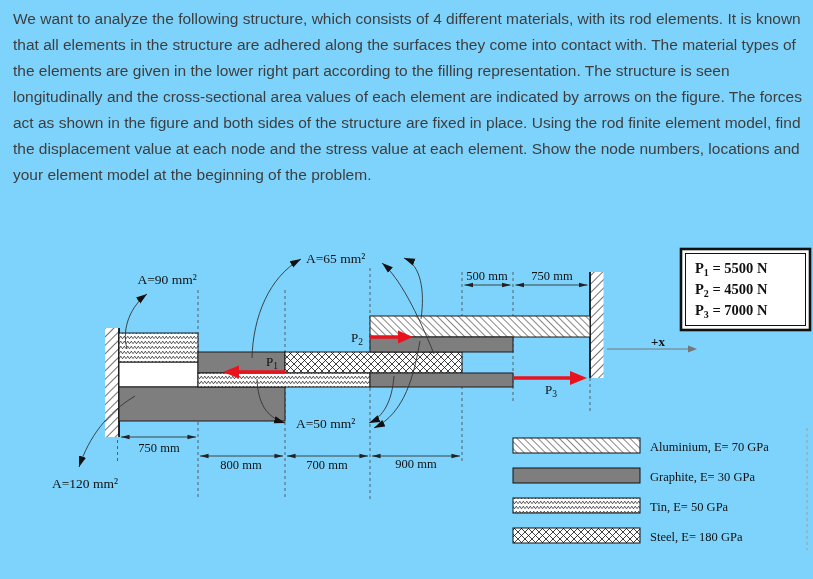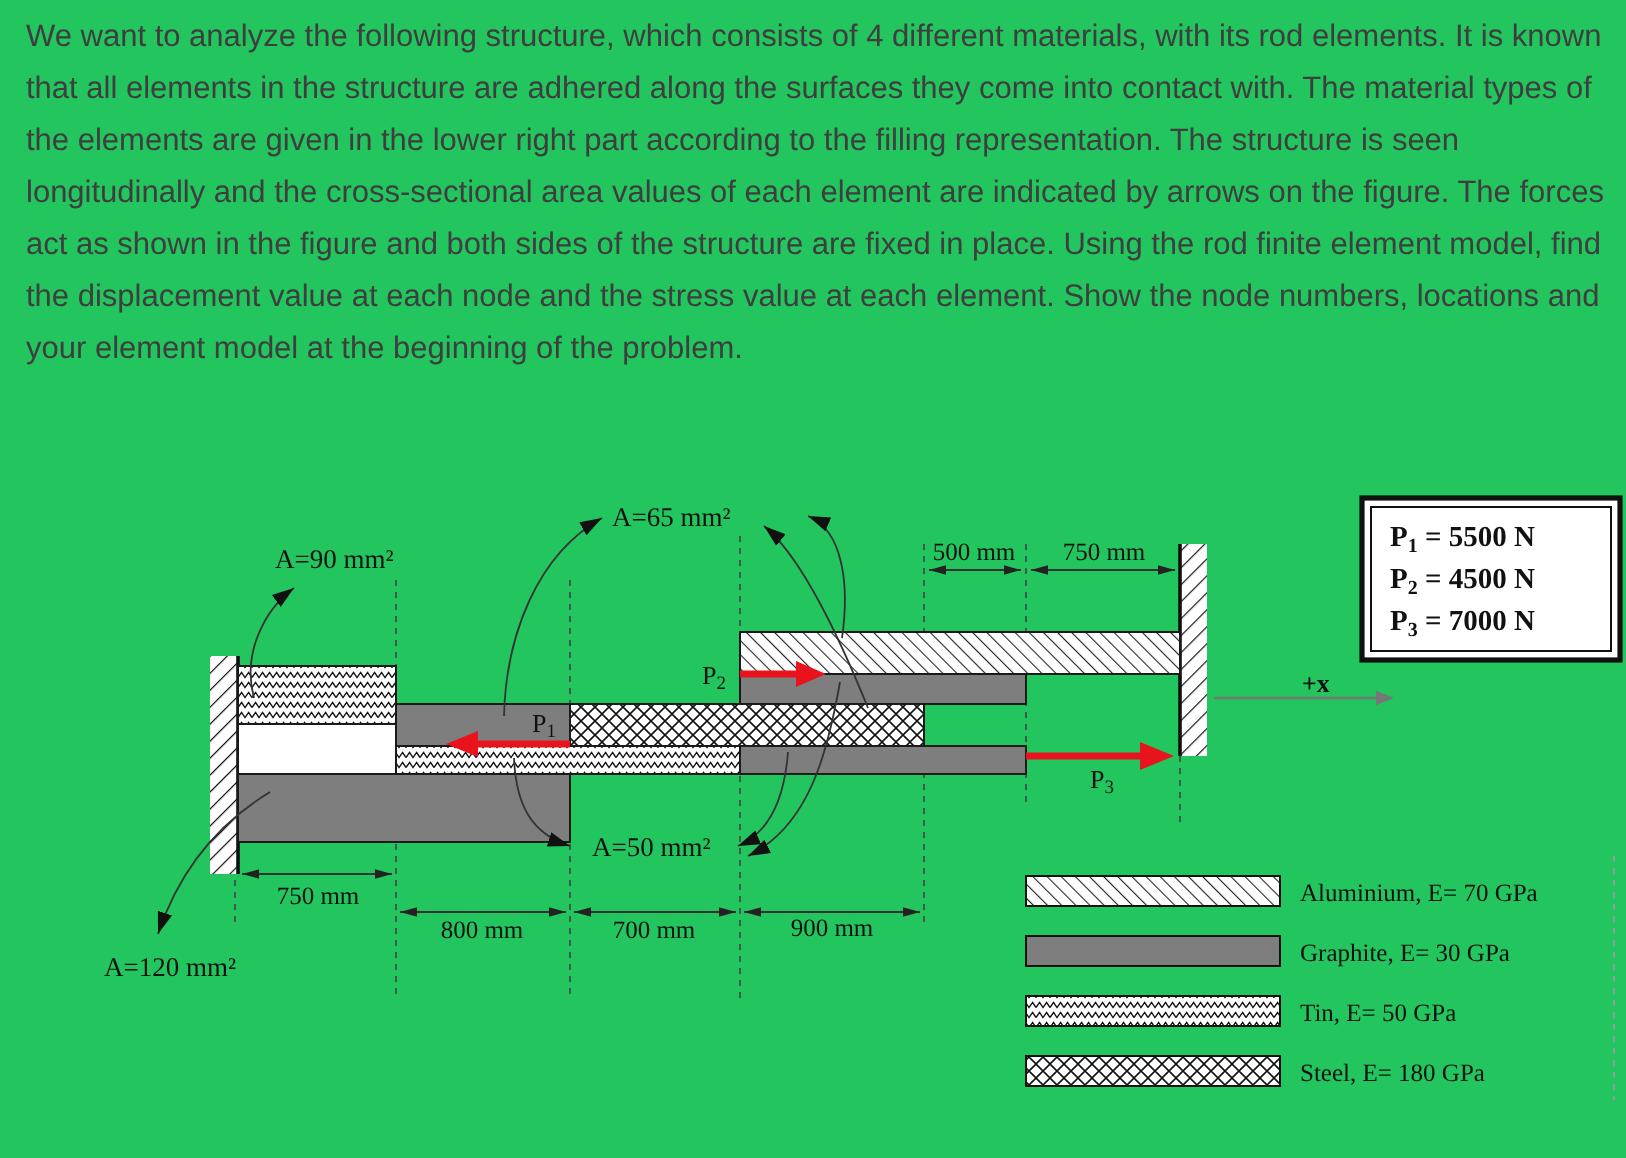--- a/index.html
+++ b/index.html
@@ -1,16 +1,16 @@
 <!DOCTYPE html>
 <html><head>
 <meta charset="utf-8">
 <style>
   html,body{margin:0;padding:0;background:#fff;}
-  .page{position:relative;width:813px;height:579px;background:#22c55e;overflow:hidden;
+  .page{position:relative;width:813px;height:579px;background:#7dd3fc;overflow:hidden;
         font-family:"Liberation Sans",sans-serif;}
   .statement{position:absolute;left:13px;top:6px;width:792px;margin:0;
              font-size:15.5px;line-height:26px;color:#3e3e3e;}
   .figure{position:absolute;left:0;top:228px;}
   .fig-text{font-family:"Liberation Serif",serif;fill:#111;}
   .dim-label{font-size:12.5px;}
   .area-label{font-size:13.5px;}
   .force-label{font-size:13px;}
   .box-text{font-size:14.5px;font-weight:bold;}
   .legend-label{font-size:12.5px;}

